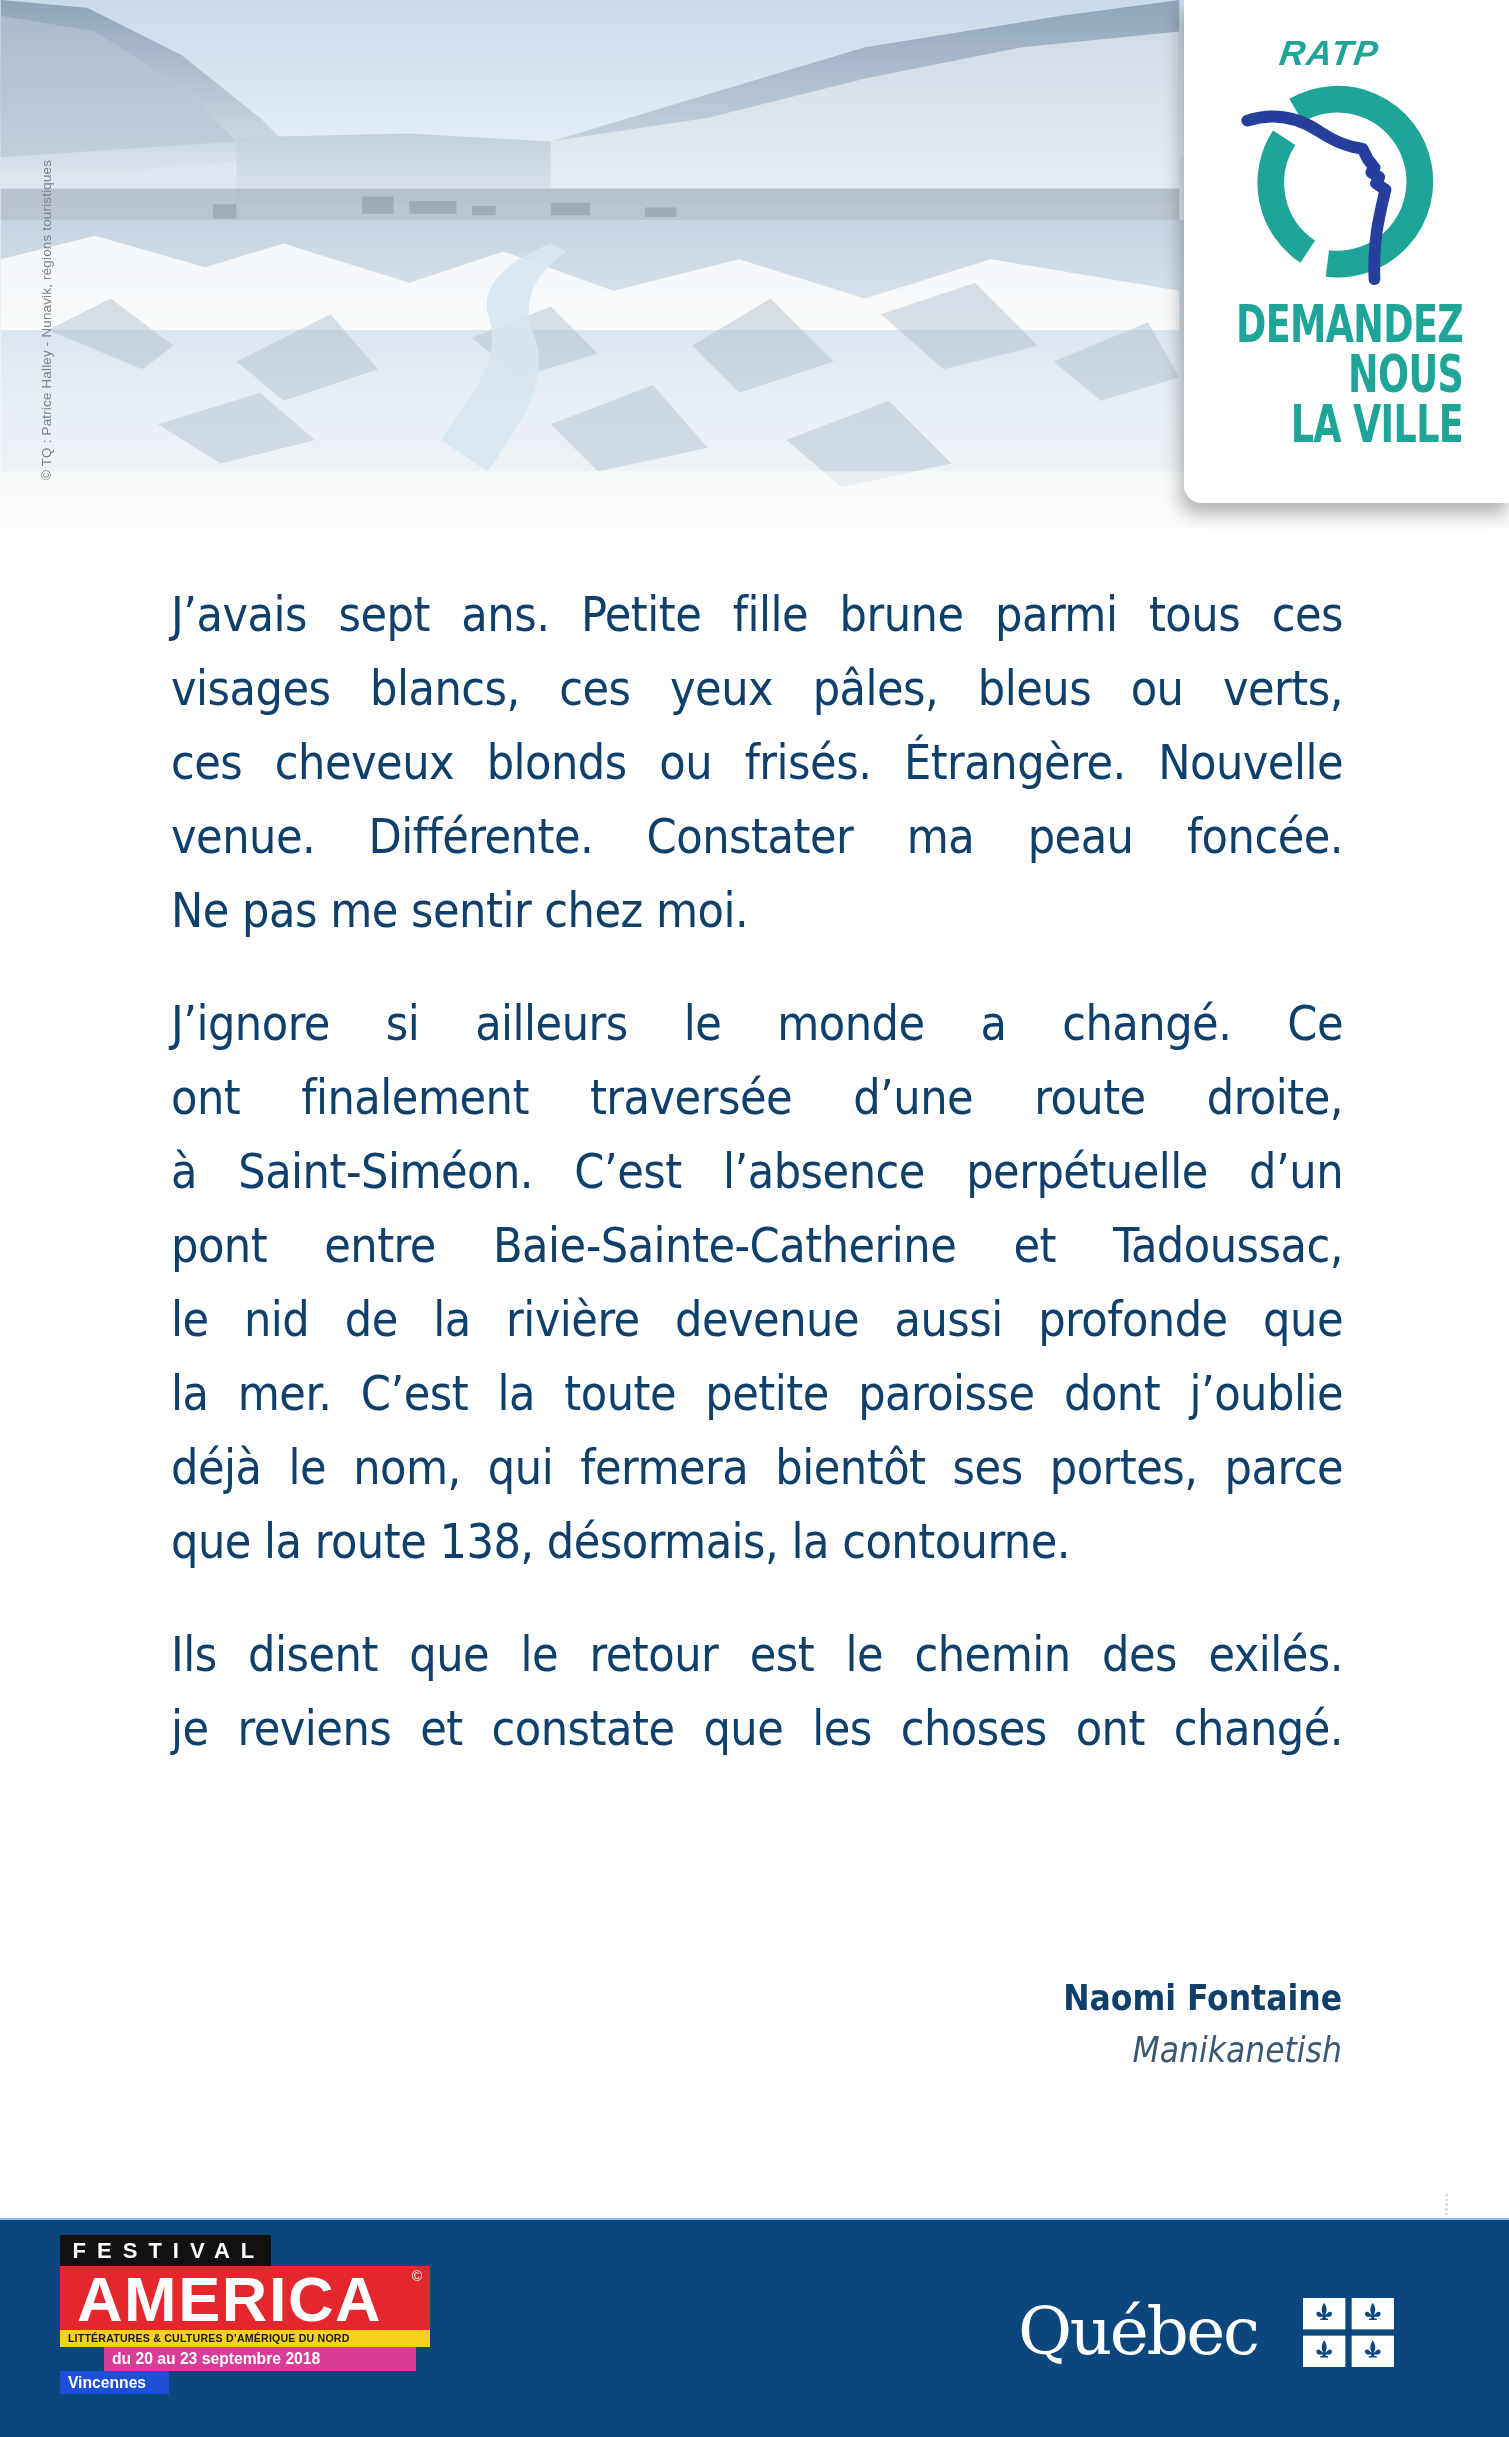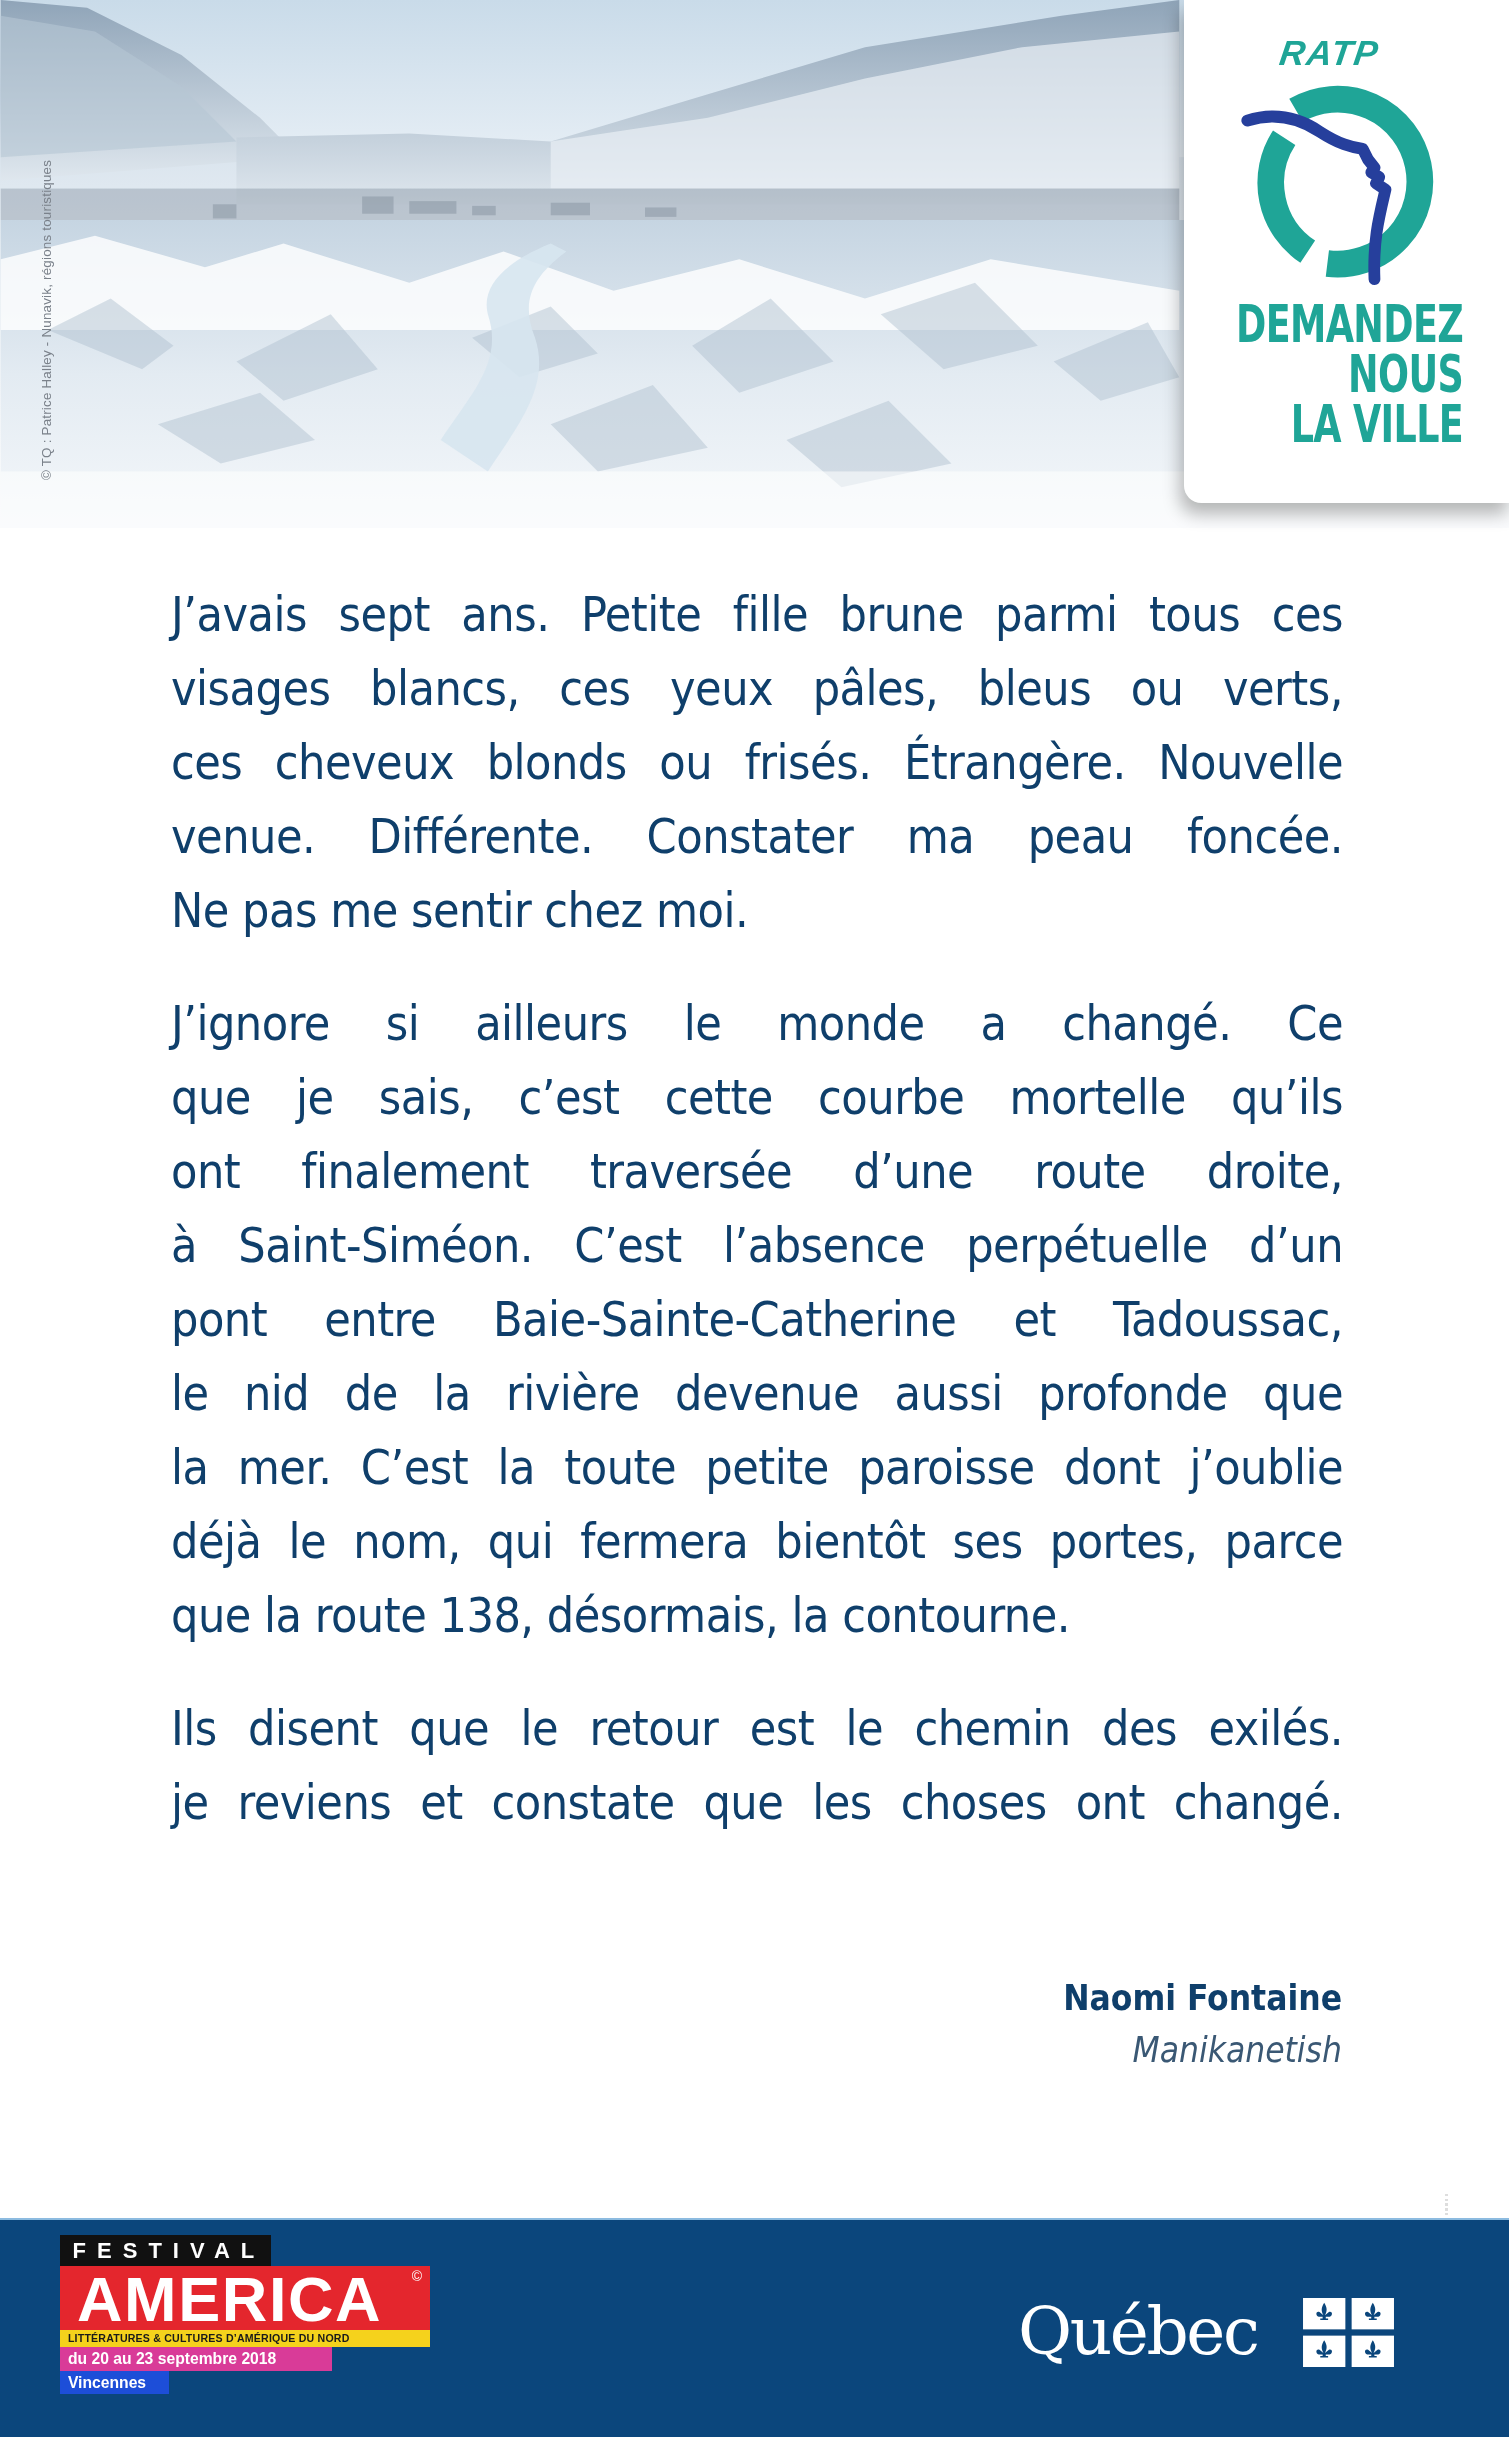--- a/index.html
+++ b/index.html
@@ -82,23 +82,23 @@
     color:#ffffff; font-family:"Liberation Sans", sans-serif; font-weight:bold;
     font-size:63px; line-height:66px; letter-spacing:1.6px; padding-left:17px; box-sizing:border-box;
   }
   .fest-red .copy { position:absolute; right:6.3px; top:3.1px; font-size:14px; line-height:14px; font-weight:normal; }
   .fest-yellow {
     width:370px; height:17.3px; background:#f5d21c;
     color:#1a1a1a; font-family:"Liberation Sans", sans-serif; font-weight:bold;
     font-size:10.6px; line-height:17.3px; padding-left:7.9px; box-sizing:border-box; letter-spacing:0.2px; white-space:nowrap;
   }
   .fest-pink {
-    width:272px; height:23.6px; background:#d93b98;
-    color:#ffffff; font-family:"Liberation Sans", sans-serif; font-weight:bold;
-    font-size:15.7px; line-height:23.6px; padding-left:7.9px; box-sizing:border-box; white-space:nowrap;
+    width:312px; height:23.6px; background:#d93b98;
+    color:#ffffff; font-family:"Liberation Sans", sans-serif; font-weight:bold;
+    font-size:15.7px; line-height:23.6px; padding-left:7.9px; box-sizing:border-box; white-space:nowrap;margin-left:44px;
   }
   .fest-cyan {
     width:109px; height:23.6px; background:#1d4ed8;
     color:#ffffff; font-family:"Liberation Sans", sans-serif; font-weight:bold;
     font-size:15.7px; line-height:23.6px; padding-left:7.9px; box-sizing:border-box;
   }
   .quebec { position:absolute; left:1018px; top:2292px; height:87px; }
   .quebec-word {
     position:absolute; left:0; top:0;
     font-family:"DejaVu Serif","Liberation Serif", serif; color:#ffffff;
@@ -185,21 +185,20 @@
 <div class="text-body">
   <div class="para">
     <span class="line">J’avais sept ans. Petite fille brune parmi tous ces</span>
     <span class="line">visages blancs, ces yeux pâles, bleus ou verts,</span>
     <span class="line">ces cheveux blonds ou frisés. Étrangère. Nouvelle</span>
     <span class="line">venue. Différente. Constater ma peau foncée.</span>
     <span class="line last">Ne pas me sentir chez moi.</span>
   </div>
   <div class="para">
     <span class="line">J’ignore si ailleurs le monde a changé. Ce</span>
-    <span class="line">que je sais, c’est cette courbe mortelle qu’ils</span>
     <span class="line">ont finalement traversée d’une route droite,</span>
     <span class="line">à Saint-Siméon. C’est l’absence perpétuelle d’un</span>
     <span class="line">pont entre Baie-Sainte-Catherine et Tadoussac,</span>
     <span class="line">le nid de la rivière devenue aussi profonde que</span>
     <span class="line">la mer. C’est la toute petite paroisse dont j’oublie</span>
     <span class="line">déjà le nom, qui fermera bientôt ses portes, parce</span>
     <span class="line last">que la route 138, désormais, la contourne.</span>
   </div>
   <div class="para">
     <span class="line">Ils disent que le retour est le chemin des exilés.</span>

